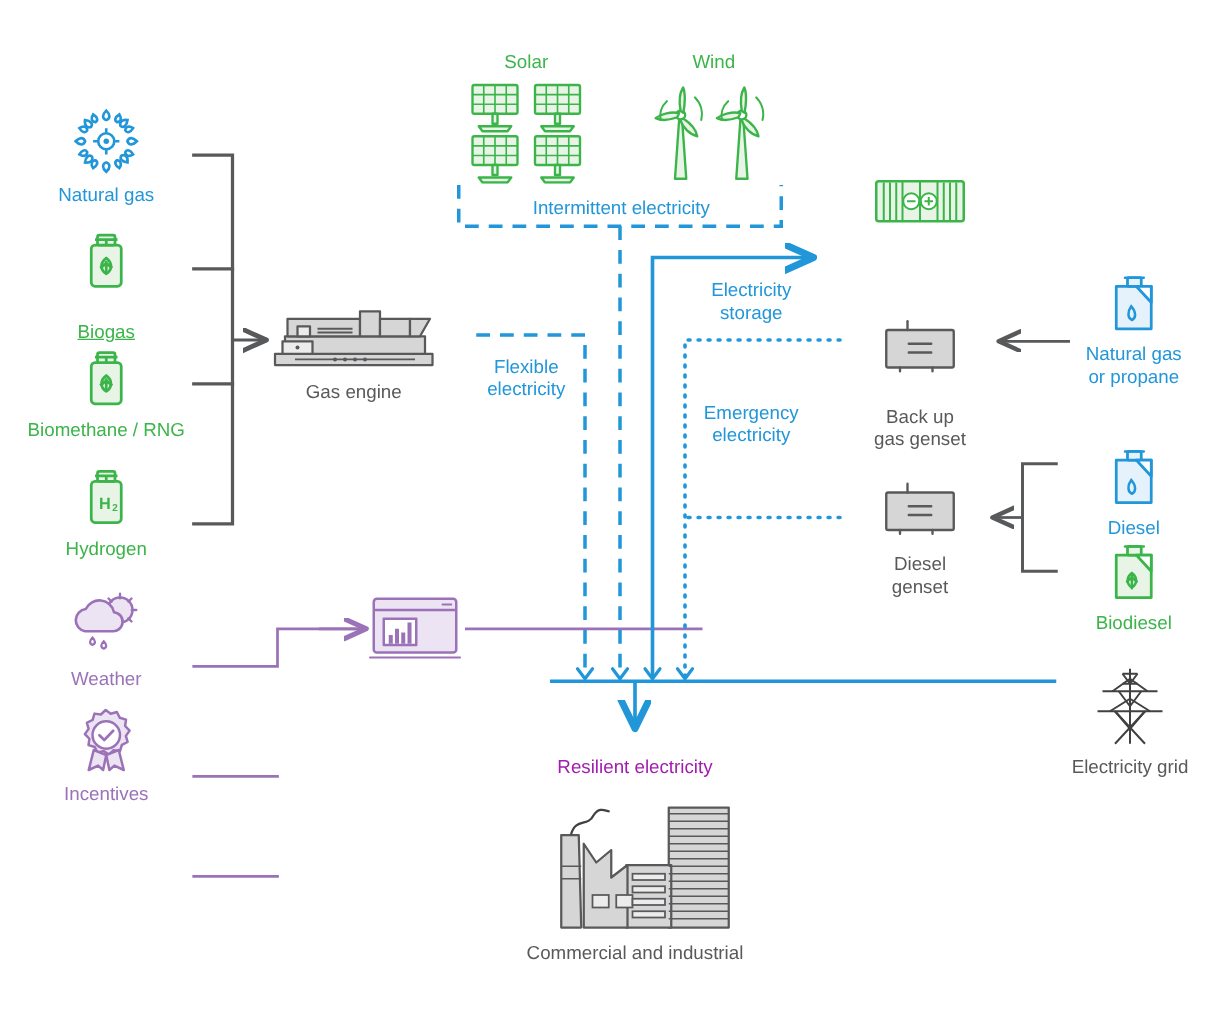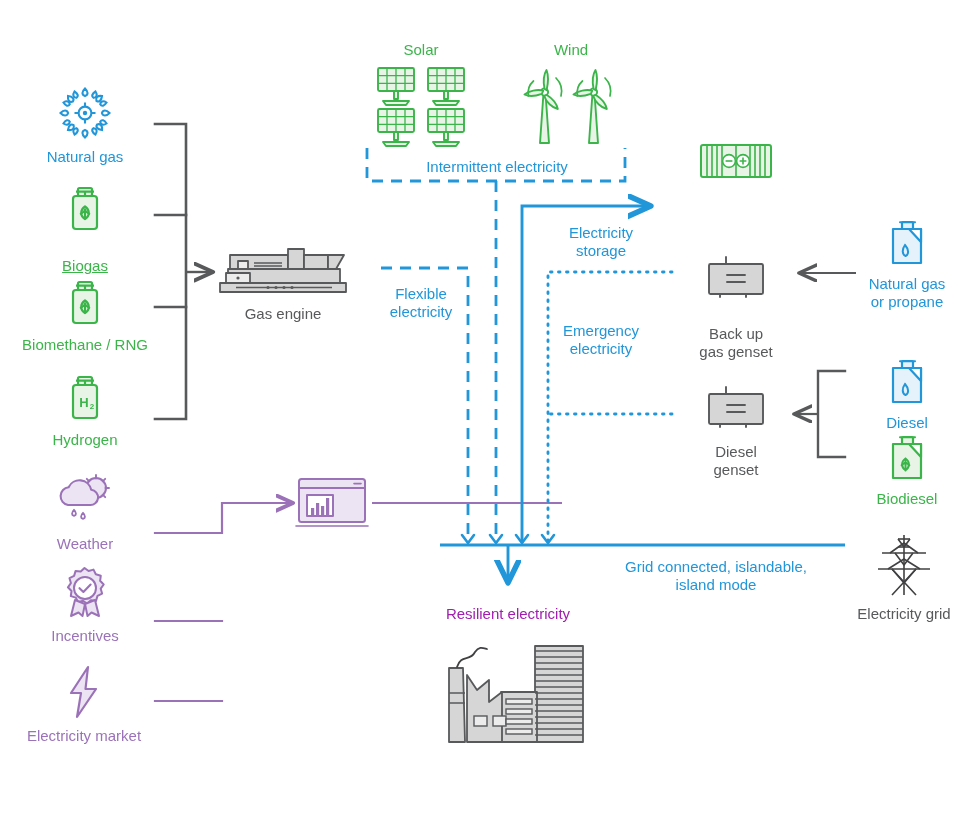--- a/index.html
+++ b/index.html
@@ -379,26 +379,20 @@
         <path d="M28 3 l4.1 3 4.9 -1.4 2.3 4.6 5 1.5 -0.7 5.1 3.6 3.7 -3 4.2 1.4 4.9 -4.6 2.3 -1.5 5 -5.1 -0.7 -3.7 3.6 -4.2 -3 -4.9 1.4 -2.3 -4.6 -5 -1.5 0.7 -5.1 -3.6 -3.7 3 -4.2 -1.4 -4.9 4.6 -2.3 1.5 -5 5.1 0.7 Z" transform="translate(-0.5,1)"></path>
         <path d="M18 36 L14 52 L21.5 48.5 L25.5 52 L28 40 Z"></path>
         <path d="M38 36 L42 52 L34.5 48.5 L30.5 52 L28 40 Z"></path>
         <circle cx="28" cy="24" r="11" fill="#ffffff"></circle>
       </g>
       <path d="M22.5 24.2 L26.4 28 L33.6 20.6" stroke="#9b72b8" stroke-width="2.1" fill="none" stroke-linecap="round" stroke-linejoin="round"></path>
     </svg>
     <div class="lbl c-purple" style="margin-top:7px;">Incentives</div>
   </div>
 
-  <div class="node" style="left:10px;top:664px;width:148px;">
-    <svg class="ic" width="42" height="56" viewBox="0 0 42 56">
-      <path d="M25 3 L8 29 L18 29 L14 53 L33 25 L22.5 25 Z" stroke="#9b72b8" stroke-width="2.2" fill="#ece3f3" stroke-linejoin="round"></path>
-    </svg>
-    <div class="lbl c-purple" style="margin-top:7px;">Electricity market</div>
-  </div>
 
   <div class="node" style="left:258px;top:475px;width:148px;">
     <svg class="ic" width="76" height="56" viewBox="0 0 76 56">
       <g stroke="#9b72b8" stroke-width="2" fill="#ece3f3" stroke-linejoin="round">
         <rect x="5" y="4" width="66" height="43" rx="2.5"></rect>
         <path d="M5 13 H71"></path>
         <rect x="13" y="20" width="26" height="21" fill="#ffffff"></rect>
       </g>
       <g stroke="#9b72b8" stroke-width="1.6" fill="none" stroke-linecap="round">
         <path d="M60 8.6 H67"></path>
@@ -413,22 +407,20 @@
     </svg>
   </div>
 
   <div class="flowlbl" style="left:392px;top:158px;width:210px;">Intermittent electricity</div>
   <div class="flowlbl" style="left:540px;top:224px;width:122px;">Electricity
 storage</div>
   <div class="flowlbl" style="left:373px;top:285px;width:96px;">Flexible
 electricity</div>
   <div class="flowlbl" style="left:543px;top:322px;width:116px;">Emergency
 electricity</div>
-  <div class="flowlbl" style="left:588px;top:558px;width:256px;">Grid connected, islandable,
-island mode</div>
   <div class="flowlbl c-grey" style="left:400px;top:605px;width:216px;color:#a21caf;">Resilient electricity</div>
 
   <div class="node" style="left:840px;top:533px;width:128px;">
     <svg class="ic" width="72" height="68" viewBox="0 0 72 68">
       <g stroke="#414042" stroke-width="1.6" fill="none" stroke-linejoin="round">
         <path d="M36 2 L36 62"></path>
         <path d="M30 6 L42 6"></path>
         <path d="M30 6 L36 14 L42 6"></path>
         <path d="M14 20 L58 20"></path>
         <path d="M22 20 L36 10 L50 20"></path>
@@ -459,15 +451,16 @@
         <rect x="81" y="69" width="26" height="5"></rect>
         <rect x="81" y="79" width="26" height="5"></rect>
         <rect x="81" y="89" width="26" height="5"></rect>
       </g>
       <g stroke="#58595b" stroke-width="1.3" fill="none">
         <path d="M110 11 H158 M110 17 H158 M110 23 H158 M110 29 H158 M110 35 H158 M110 41 H158 M110 47 H158 M110 53 H158 M110 59 H158 M110 65 H158 M110 71 H158 M110 77 H158 M110 83 H158 M110 89 H158 M110 95 H158"></path>
         <path d="M24 53 H40 M24 63 H40"></path>
       </g>
       <path d="M32 27 C36 14 45 22 50 12 C54 6 58 8 62 9" stroke="#414042" stroke-width="1.8" fill="none" stroke-linecap="round"></path>
     </svg>
+    <div class="lbl c-grey" style="margin-top:4px;">Commercial and industrial</div>
   </div>
 
 </div>
 
 </body></html>

